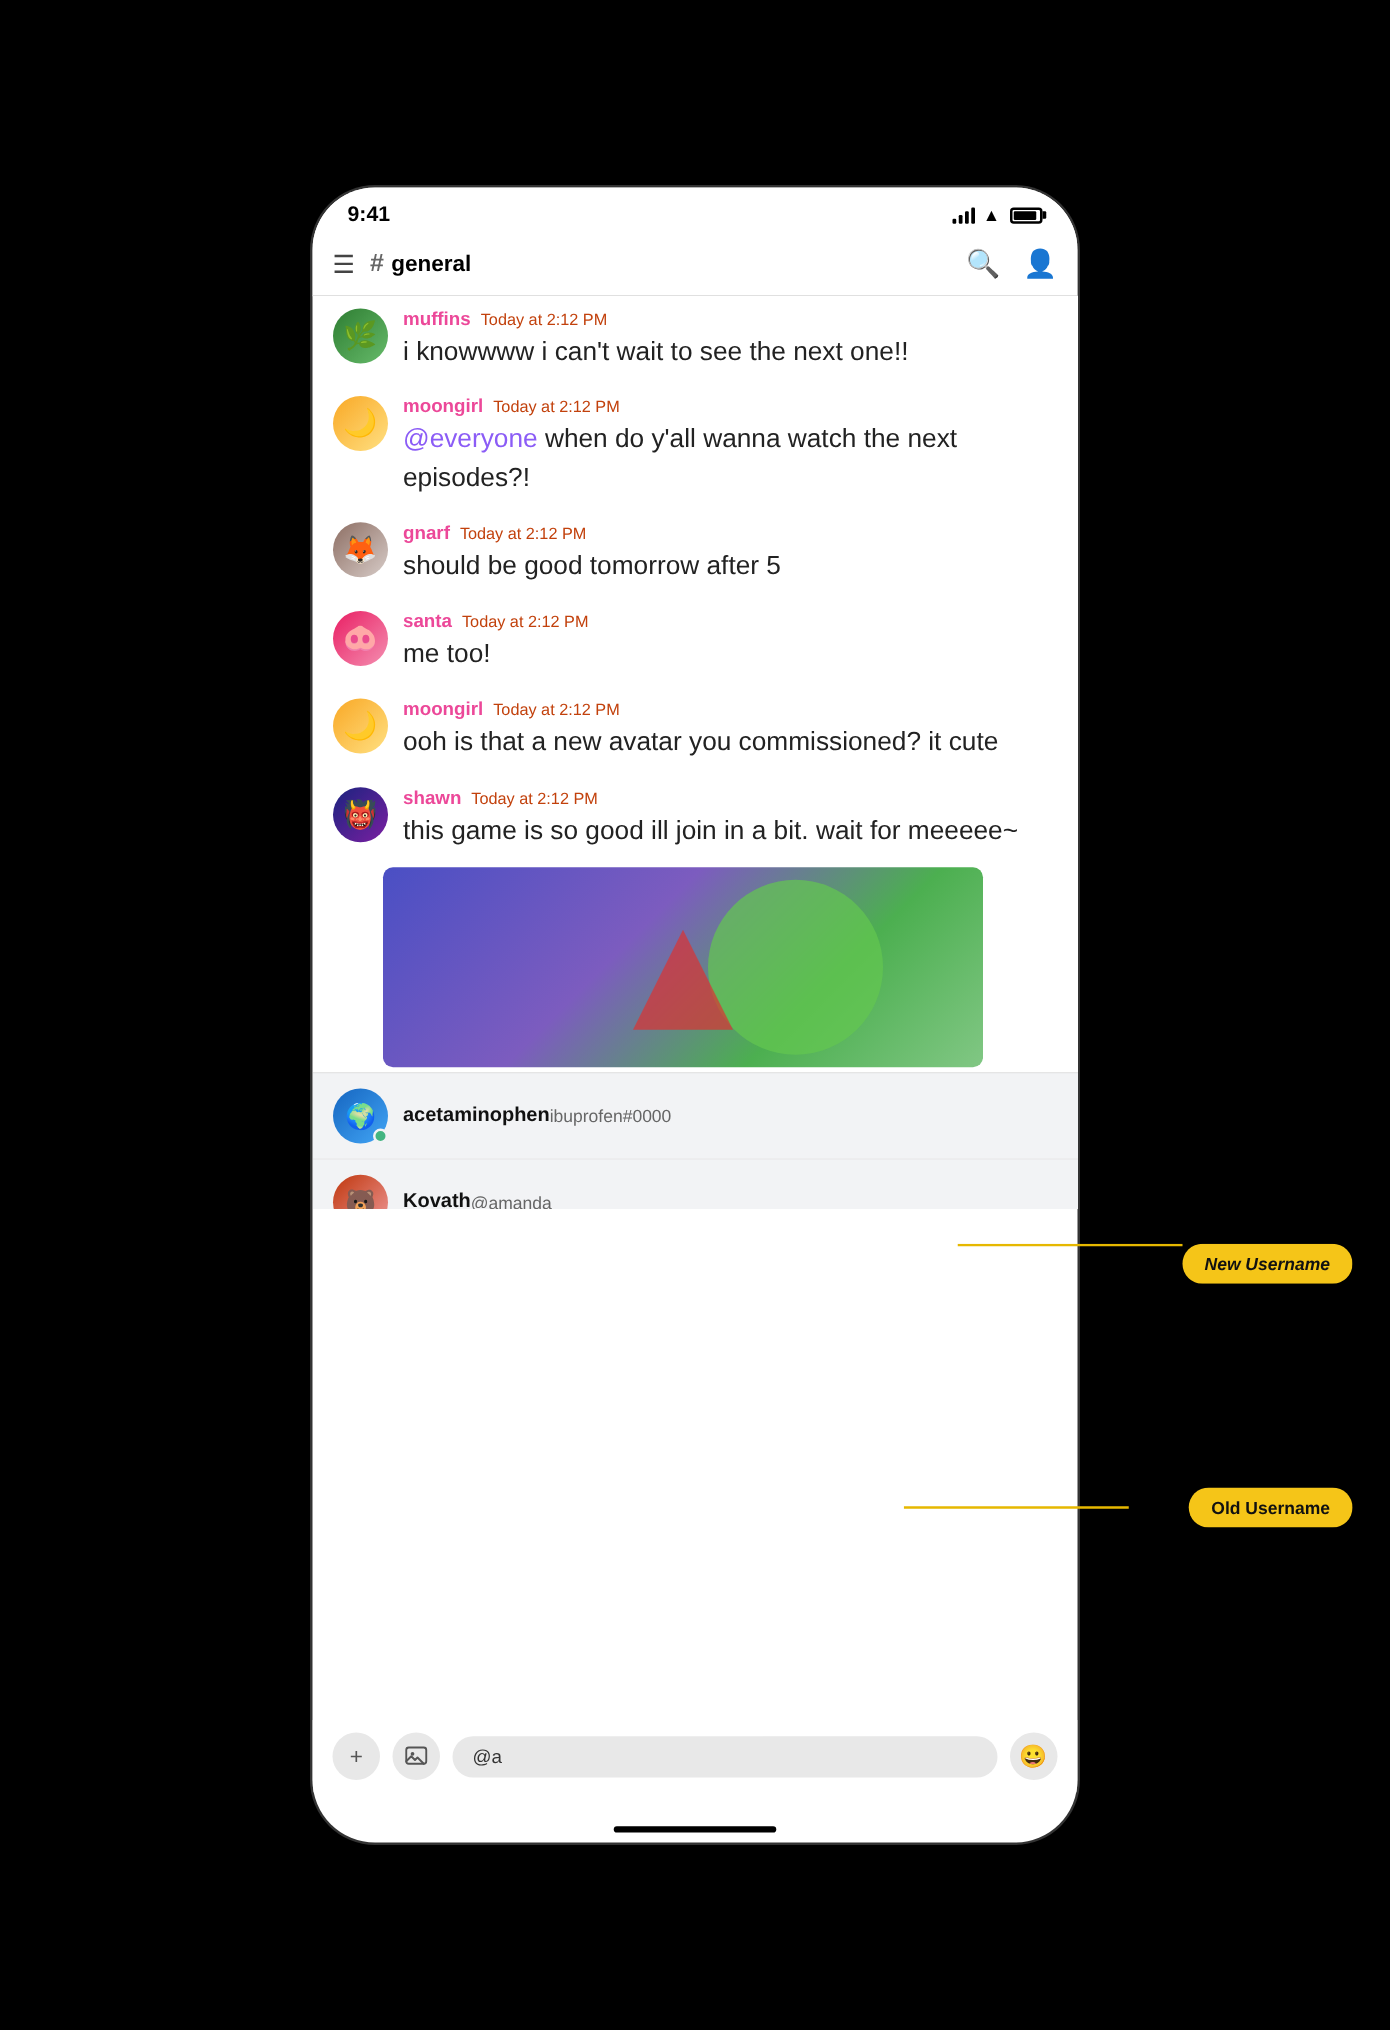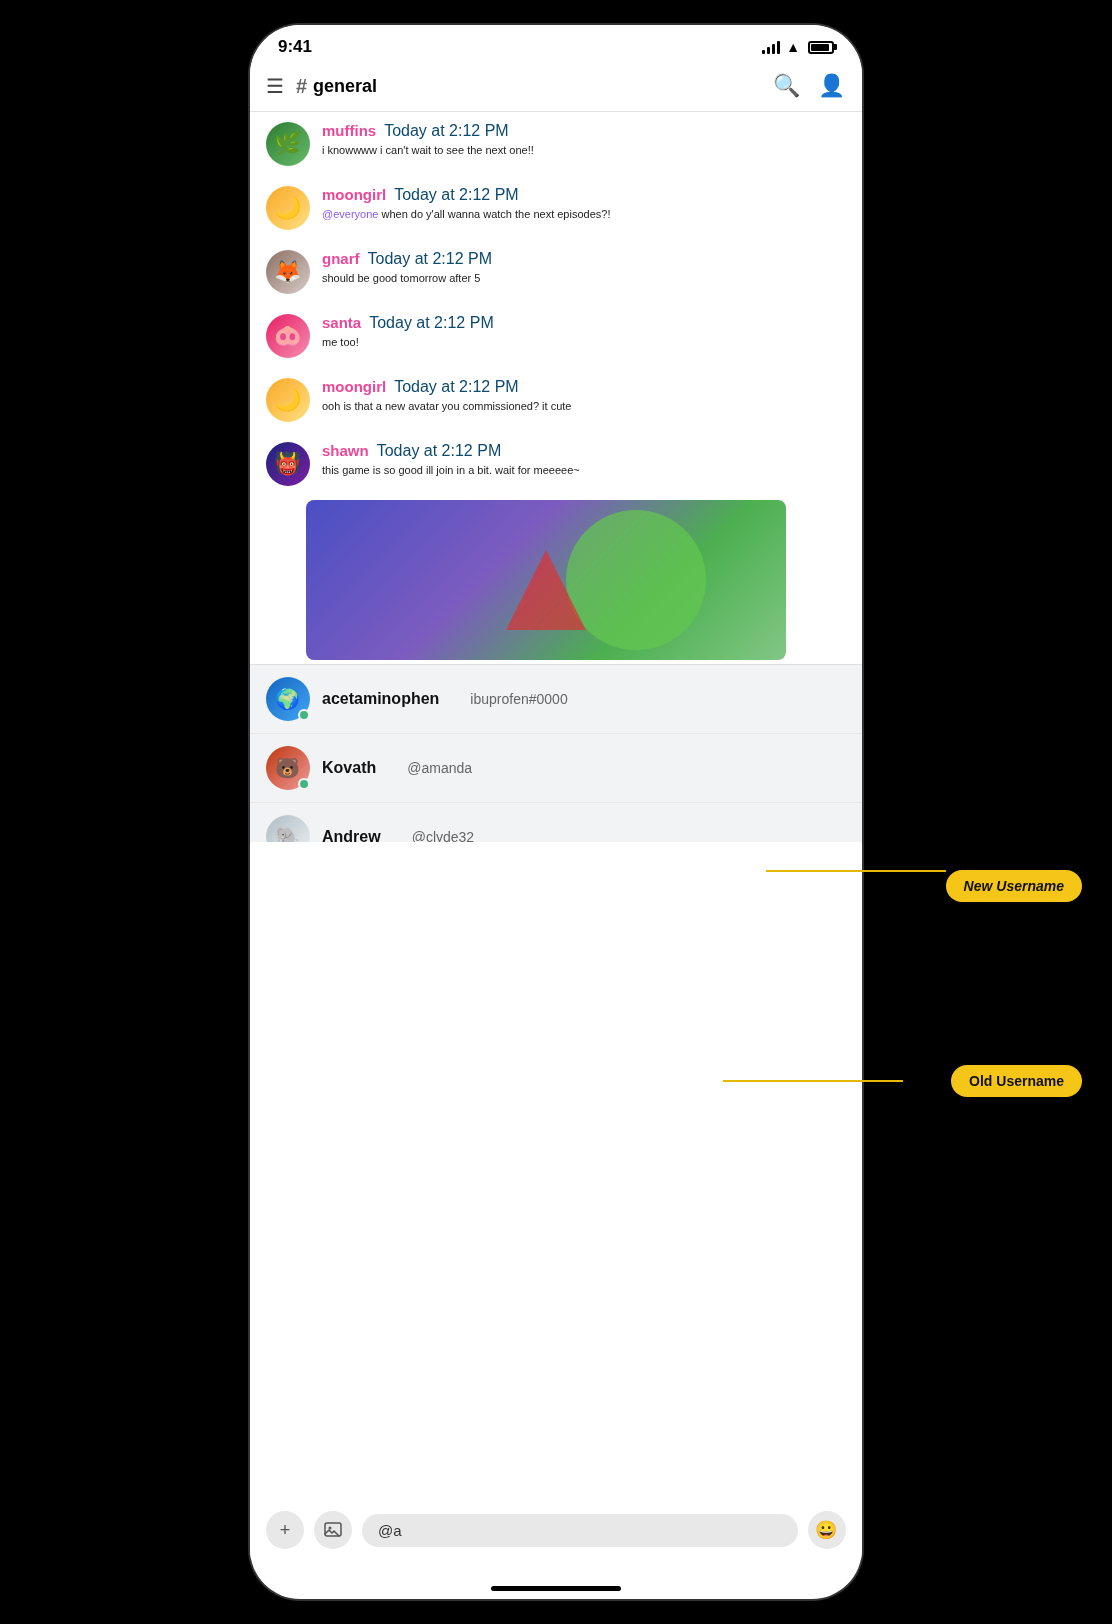--- a/index.html
+++ b/index.html
@@ -6,21 +6,21 @@
     body {
       background: #000;
       display: flex;
       justify-content: center;
       align-items: center;
       min-height: 100vh;
       font-family: -apple-system, BlinkMacSystemFont, 'Segoe UI', sans-serif;
     }
     .phone-frame {
       width: 612px;
-      height: 1574px;
+      height: 1324px;
       background: #fff;
       border-radius: 50px;
       overflow: hidden;
       position: relative;
       box-shadow: 0 0 0 2px #333;
     }
     
     .status-bar {
       display: flex;
       justify-content: space-between;
@@ -153,25 +153,25 @@
       align-items: baseline;
       gap: 8px;
       margin-bottom: 3px;
     }
     .username {
       font-weight: 700;
       font-size: 15px;
       color: #ec4899;
     }
     .timestamp {
-      font-size: 16px;
-      color: #0c4a6e;
+      font-size: 13px;
+      color: #c2410c;
     }
     .message-text {
-      font-size: 11px;
+      font-size: 21px;
       color: #222;
       line-height: 1.45;
     }
     .mention {
       color: #8b5cf6;
       font-weight: 500;
     }
     
     .image-preview {
       margin: 4px 0 4px 56px;
@@ -248,21 +248,20 @@
       align-items: center;
     }
     .user-display-name {
       font-size: 16px;
       font-weight: 700;
       color: #111;
     }
     .user-tag {
       font-size: 14px;
       color: #666;
-      margin-left: 31px;
     }
     
     .bottom-bar {
       position: absolute;
       bottom: 40px;
       left: 0;
       right: 0;
       padding: 10px 16px;
       background: #fff;
       display: flex;

